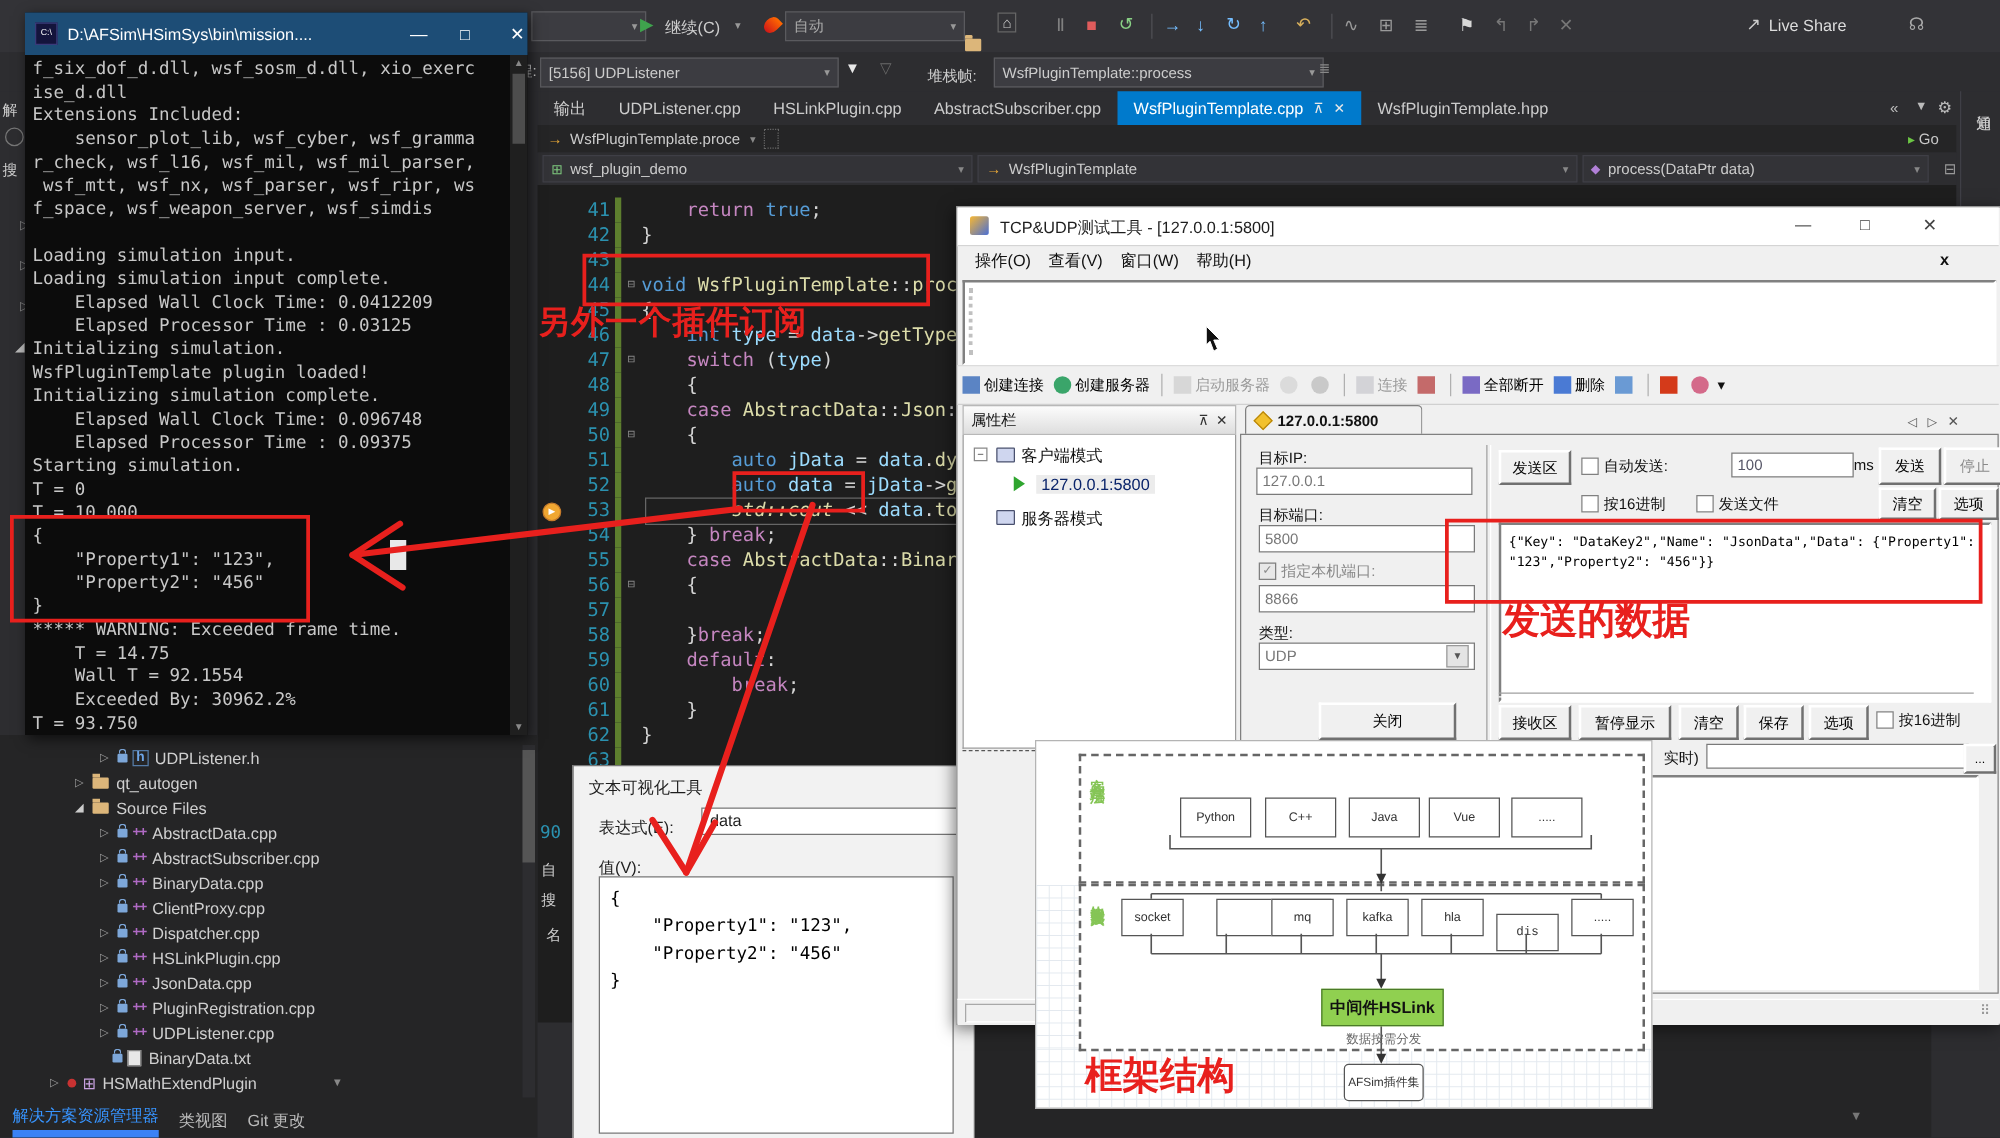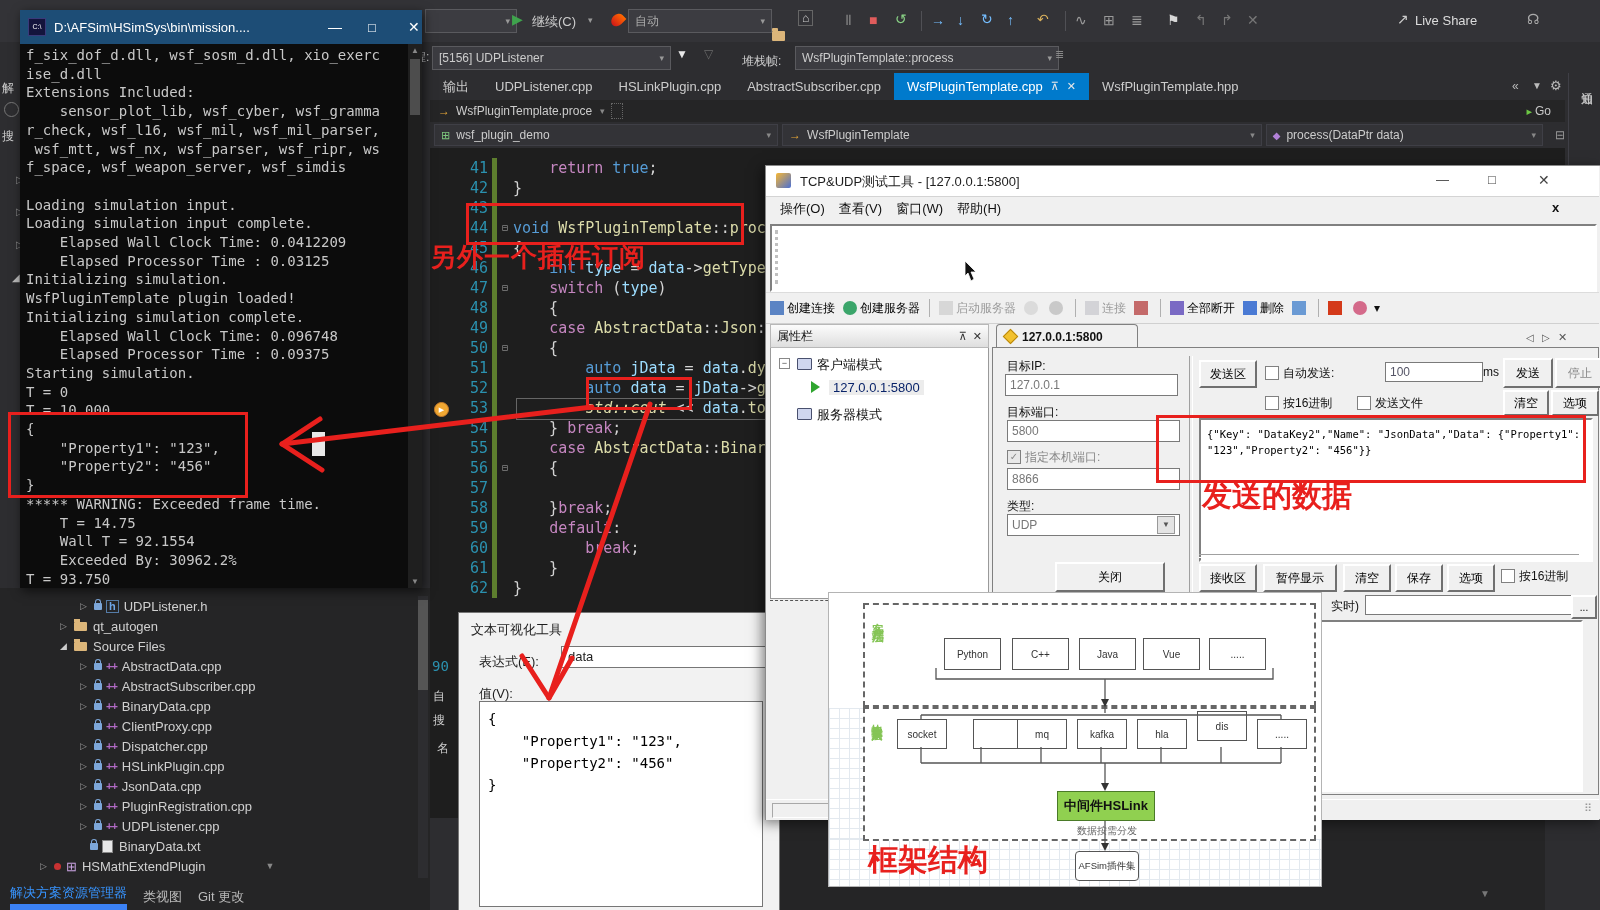--- a/index.html
+++ b/index.html
@@ -213,20 +213,21 @@
       <div class="codeline"><span class="lnum">53</span><span class="chbar"></span><span class="foldc"></span><span><span class="tok-p">        </span><span class="tok-i">std::cout</span><span class="tok-p"> &lt;&lt; </span><span class="tok-v">data</span><span class="tok-p">.</span><span class="tok-f">to</span></span></div>
       <div class="codeline"><span class="lnum">54</span><span class="chbar"></span><span class="foldc"></span><span><span class="tok-p">    } </span><span class="tok-c">break</span><span class="tok-p">;</span></span></div>
       <div class="codeline"><span class="lnum">55</span><span class="chbar"></span><span class="foldc"></span><span><span class="tok-p">    </span><span class="tok-c">case</span><span class="tok-p"> </span><span class="tok-f">AbstractData</span><span class="tok-p">::</span><span class="tok-f">Binar</span></span></div>
       <div class="codeline"><span class="lnum">56</span><span class="chbar"></span><span class="foldc">⊟</span><span><span class="tok-p">    {</span></span></div>
       <div class="codeline"><span class="lnum">57</span><span class="chbar"></span><span class="foldc"></span><span></span></div>
       <div class="codeline"><span class="lnum">58</span><span class="chbar"></span><span class="foldc"></span><span><span class="tok-p">    }</span><span class="tok-c">break</span><span class="tok-p">;</span></span></div>
       <div class="codeline"><span class="lnum">59</span><span class="chbar"></span><span class="foldc"></span><span><span class="tok-p">    </span><span class="tok-c">default</span><span class="tok-p">:</span></span></div>
       <div class="codeline"><span class="lnum">60</span><span class="chbar"></span><span class="foldc"></span><span><span class="tok-p">        </span><span class="tok-c">break</span><span class="tok-p">;</span></span></div>
       <div class="codeline"><span class="lnum">61</span><span class="chbar"></span><span class="foldc"></span><span><span class="tok-p">    }</span></span></div>
       <div class="codeline"><span class="lnum">62</span><span class="chbar"></span><span class="foldc"></span><span><span class="tok-p">}</span></span></div>
+      <div class="codeline"><span class="lnum">63</span><span class="chbar"></span><span class="foldc"></span><span></span></div>
     </div>
   <div class="abs" style="left:86px;top:250px;width:260px;height:20px;border:1px solid #666;"></div>
 </div>
 
 <span class="abs" style="left:432px;top:658px;color:#2b91af;font-family:'DejaVu Sans Mono',monospace;font-size:14px;z-index:21;">90</span>
 <span class="abs gray12" style="left:433px;top:688px;z-index:21;">自</span>
 <span class="abs gray12" style="left:433px;top:712px;z-index:21;">搜</span>
 <span class="abs gray12" style="left:437px;top:740px;z-index:21;">名</span>
 
 <span class="abs gray12" style="left:2px;top:80px;">解</span>
@@ -560,21 +561,21 @@
       <div class="dbox" style="left: 250px; top: 45px; width: 55px; height: 30px;">Java</div>
       <div class="dbox" style="left: 314px; top: 45px; width: 55px; height: 30px;">Vue</div>
       <div class="dbox" style="left: 380px; top: 45px; width: 55px; height: 30px;">.....</div>
     </div>
   <div id="protoboxes">
       <div class="dbox" style="left: 68px; top: 126px; width: 48px; height: 28px;">socket</div>
       <div class="dbox" style="left: 144px; top: 126px; width: 48px; height: 28px; padding-left: 42px;">http</div>
       <div class="dbox" style="left: 188px; top: 126px; width: 48px; height: 28px;">mq</div>
       <div class="dbox" style="left: 248px; top: 126px; width: 48px; height: 28px;">kafka</div>
       <div class="dbox" style="left: 308px; top: 126px; width: 48px; height: 28px;">hla</div>
-      <div class="dbox" style="left: 368px; top: 118px; width: 48px; height: 28px;">dis</div>
+      <div class="dbox" style="left: 368px; top: 138px; width: 48px; height: 28px; font-family: Liberation Mono, monospace;">dis</div>
       <div class="dbox" style="left: 428px; top: 126px; width: 48px; height: 28px;">.....</div>
     </div>
   <svg class="abs" style="left:0;top:0;" width="492" height="293">
     <g stroke="#555" stroke-width="1.3" fill="none">
       <path d="M107,75 V86 H444 V75"></path>
       <path d="M276,86 V108"></path>
       <path d="M92,122 V126 M452,122 V126 M92,122 H452"></path>
       <path d="M276,112 V120"></path>
       <path d="M92,154 V170 M152,154 V170 M212,154 V170 M272,154 V170 M332,154 V170 M392,154 V170 M452,154 V170 M92,170 H452"></path>
       <path d="M276,170 V194"></path>

